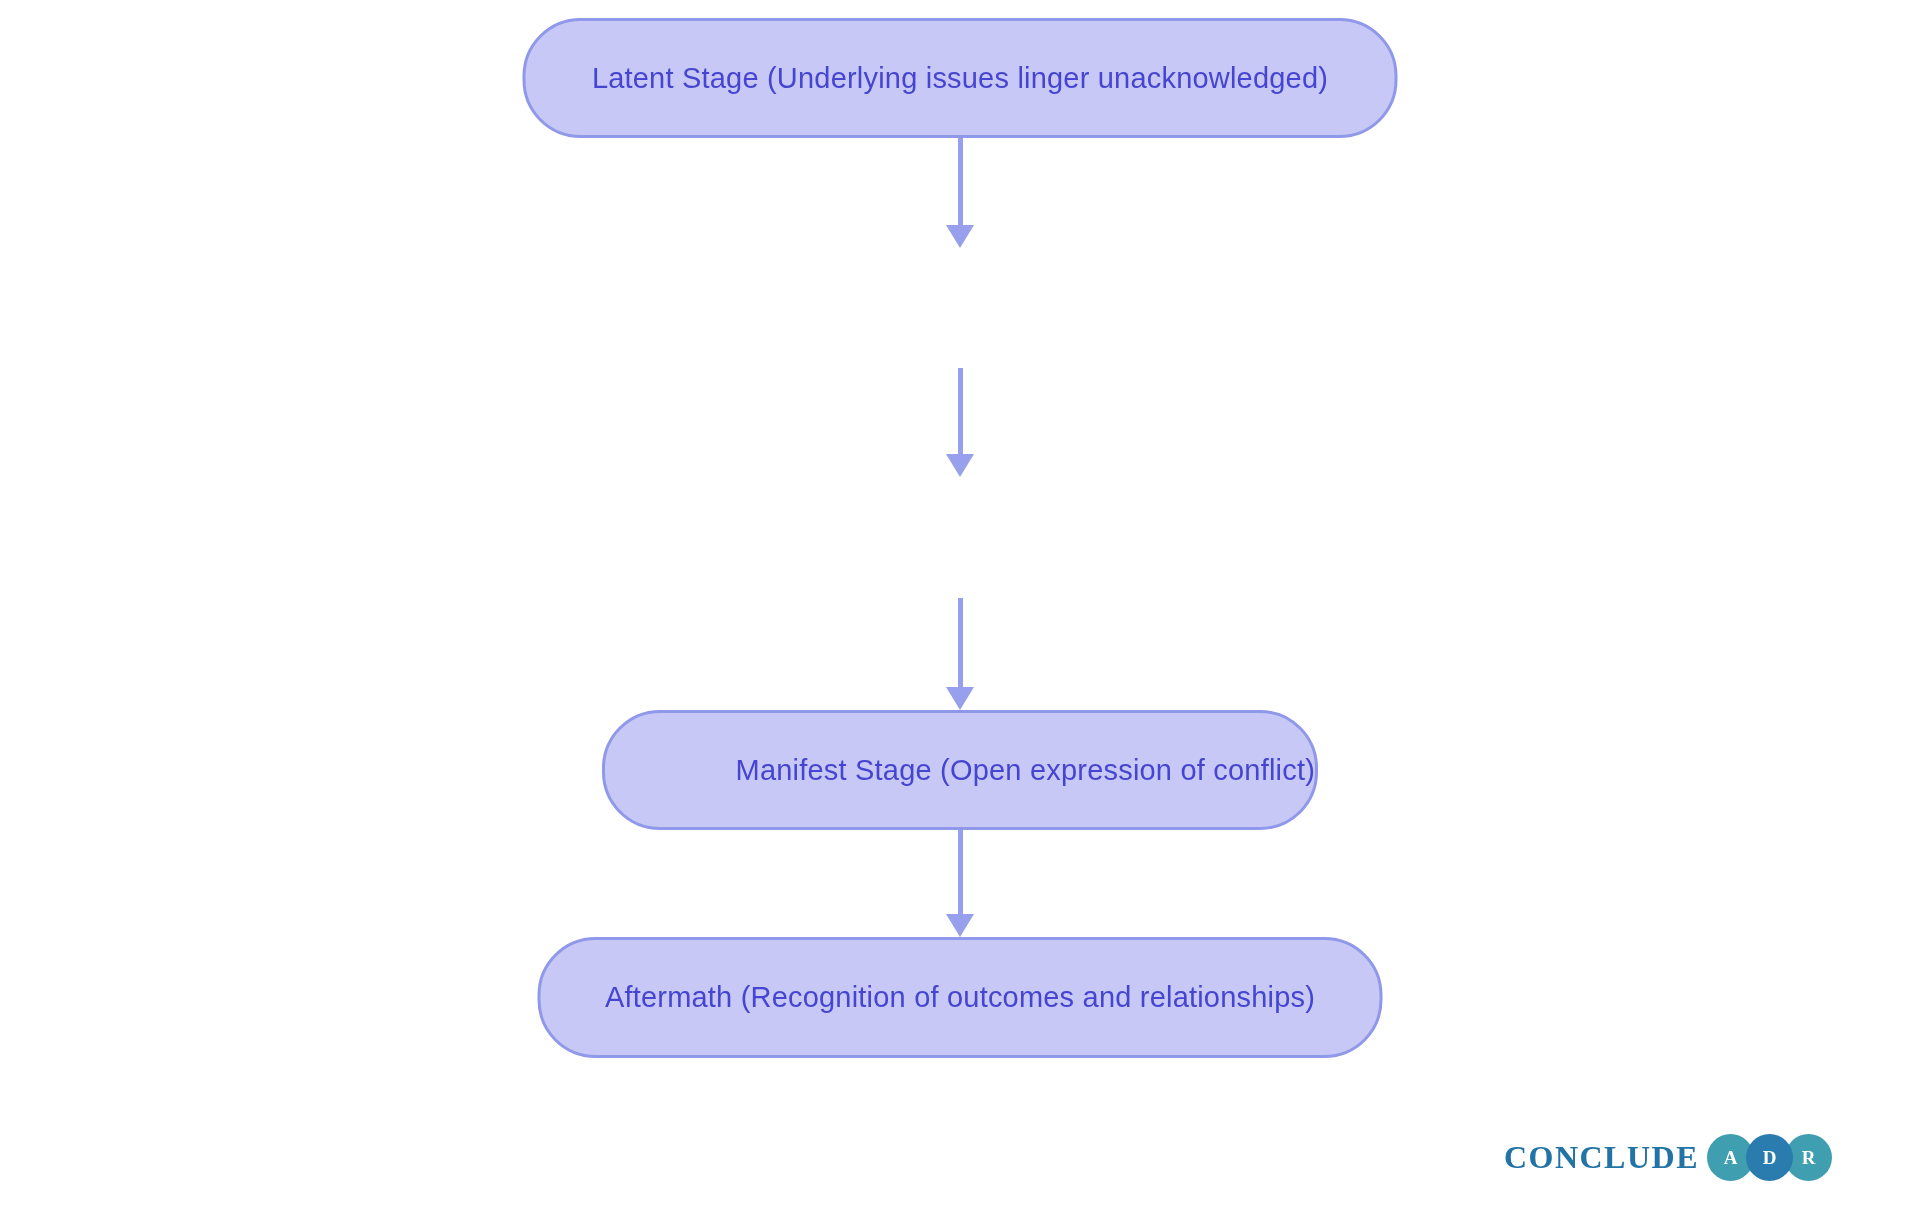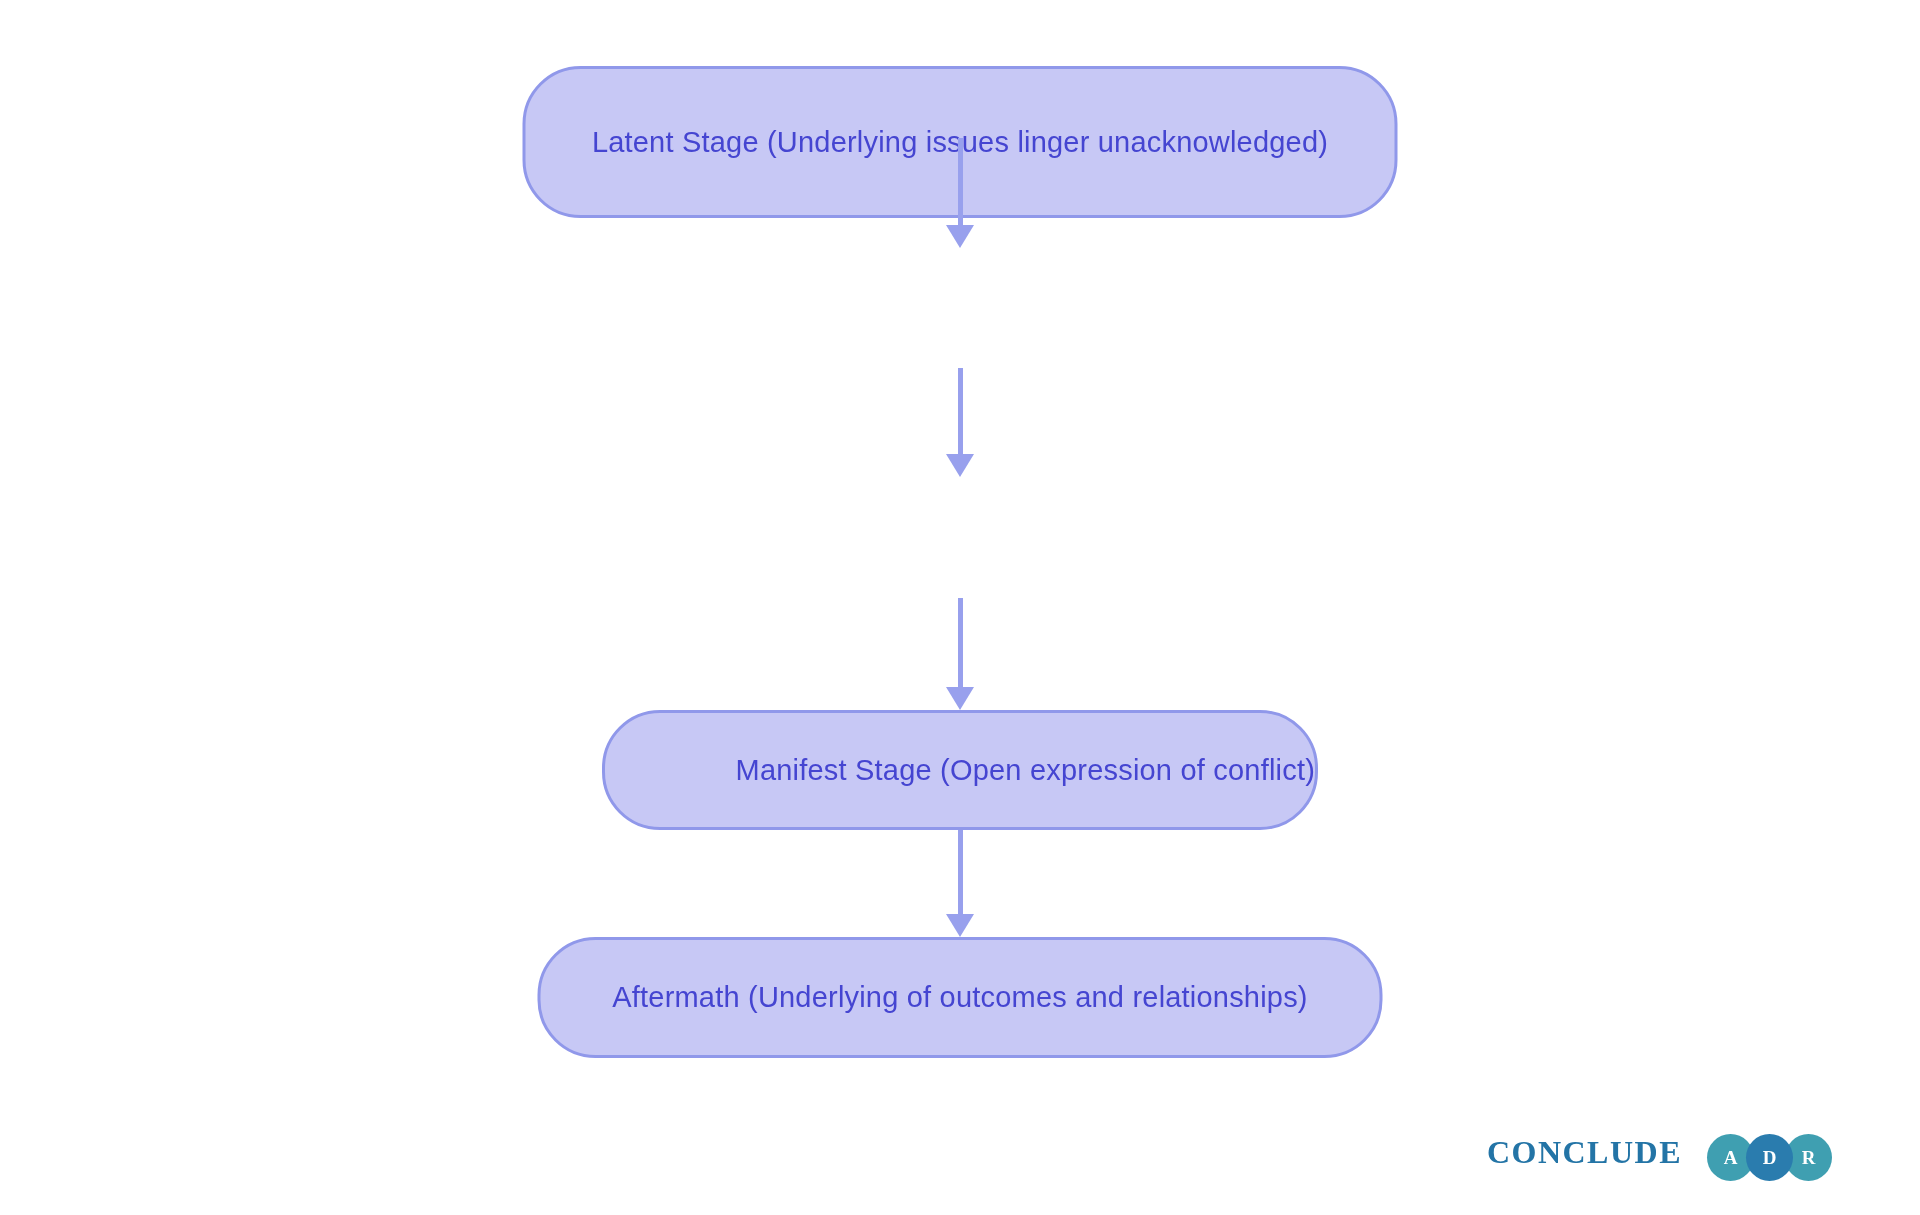--- a/index.html
+++ b/index.html
@@ -24,21 +24,21 @@
     display:flex;align-items:center;justify-content:center;
     background:var(--node-fill);
     border:3px solid var(--node-border);
     border-radius:58px;
     color:var(--node-text);
     font-size:29px;
     letter-spacing:0.2px;
     text-align:center;
     white-space:nowrap;
   }
-  .n1{top:18px;width:875px;height:152px;margin-top:48px;}
+  .n1{top:18px;width:875px;height:120px;}
   .n2{top:248px;width:860px;height:120px;}
   .n3{top:477px;width:850px;height:121px;}
   .n4{top:710px;width:716px;height:120px;justify-content:flex-end;}
   .n5{top:937px;width:845px;height:121px;}
 
   .arrow{
     position:absolute;left:50%;transform:translateX(-50%);
     width:30px;
     display:flex;flex-direction:column;align-items:center;
   }
@@ -49,21 +49,21 @@
   .arrow .shaft{width:5px;flex:1 1 auto;background:var(--arrow);}
   .arrow .head{
     width:0;height:0;flex:0 0 auto;
     border-left:14px solid transparent;
     border-right:14px solid transparent;
     border-top:23px solid var(--arrow);
   }
 
   .logo{
     position:absolute;right:88px;top:1134px;
-    display:flex;align-items:flex-start;gap:25px;
+    display:flex;align-items:center;gap:8px;
   }
   .wordmark{
     font-family:"Liberation Serif", serif;
     font-weight:bold;
     font-size:32px;
     letter-spacing:1.5px;
     color:var(--logo-text);
   }
   .badges{display:flex;align-items:center;}
   .badge{
@@ -106,21 +106,21 @@
   <div class="node n4">
     <span>Manifest Stage (Open expression of conflict)</span>
   </div>
 
   <div class="arrow a4">
     <div class="shaft"></div>
     <div class="head"></div>
   </div>
 
   <div class="node n5">
-    <span>Aftermath (Underlying of outcomes and relationships)</span>
+    <span>Aftermath (Recognition of outcomes and relationships)</span>
   </div>
 
   <div class="logo">
     <span class="wordmark">CONCLUDE</span>
     <span class="badges">
       <span class="badge badge-a" style="background: rgb(63, 159, 177);">A</span>
       <span class="badge badge-d" style="background: rgb(42, 124, 174);">D</span>
       <span class="badge badge-r" style="background: rgb(63, 159, 177);">R</span>
     </span>
   </div>

